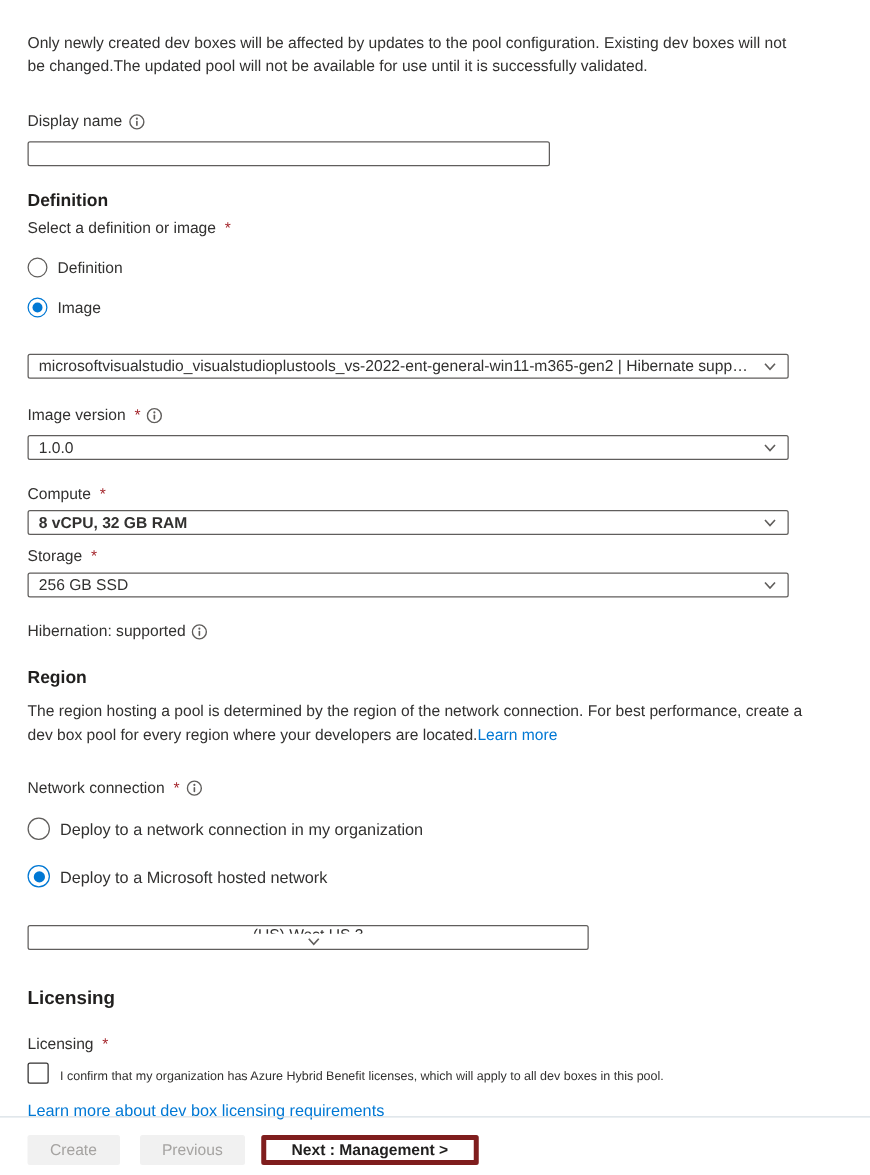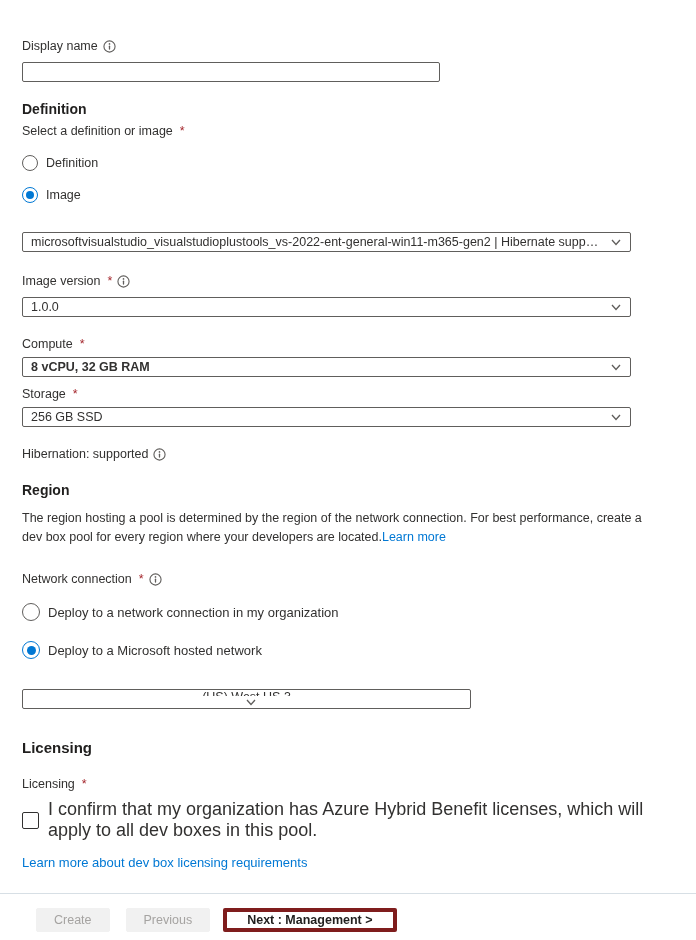--- a/index.html
+++ b/index.html
@@ -60,38 +60,39 @@
   .w-region { width: 449px; flex-direction: column; }
 
   .para { width: 636px; line-height: 19px; color: #323130; }
   .link { color: #0078d4; text-decoration: none; cursor: pointer; }
 
   .checkbox-row { display: flex; align-items: center; gap: 9px; cursor: pointer; }
   .checkbox { width: 17px; height: 17px; border: 1px solid #323130; border-radius: 2px;
               background: #fff; flex: 0 0 auto; }
 
   .footer-divider { position: absolute; left: 0; right: 0; top: 893px; border-top: 1px solid #d7dfe5; }
-  .footer { position: absolute; top: 908px; left: 36px; display: flex; gap: 16px; align-items: center; }
+  .footer { position: absolute; top: 908px; left: 22px; display: flex; gap: 16px; align-items: center; }
   .btn { font-family: "Liberation Sans", sans-serif; font-size: 12.5px; height: 24px;
          border-radius: 2px; cursor: pointer; }
   .btn.disabled { background: #f1f1f1; border: 1px solid #f1f1f1; color: #a5a3a1;
                   padding: 0 17px; cursor: default; }
   .btn.secondary { background: #ffffff; border: 4px solid #7f1d1d; color: #201f1e;
                    font-weight: bold; padding: 0 20px; margin-left: -3px; }
 
   .mt-27 { margin-top: 27px; }
 </style>
 </head>
 <body>
 
 <div class="page">
 
   
 
   
+  <div class="intro">Only newly created dev boxes will be affected by updates to the pool configuration. Existing dev boxes will not be changed.The updated pool will not be available for use until it is successfully validated.</div>
 
   
   <div class="field-label mt-27">
     <span>Display name</span>
     <span class="info-icon">
       <svg viewBox="0 0 14 14" width="13" height="13">
           <circle cx="7" cy="7" r="6" fill="none" stroke="#605e5c" stroke-width="1.2"></circle>
           <circle cx="7" cy="4.2" r="0.9" fill="#605e5c"></circle>
           <rect x="6.3" y="6" width="1.4" height="4.5" rx="0.7" fill="#605e5c"></rect>
         </svg>
@@ -222,21 +223,21 @@
         </svg>
     </span>
   </div>
 
   
   <div class="section-heading" style="margin-top:30px; font-size:15px;">Licensing</div>
   <div class="field-label" style="margin-top:21px;">
     <span>Licensing</span>
     <span class="required">*</span>
   </div>
-  <div class="checkbox-row" style="margin-top:8px; font-size:18px;">
+  <div class="checkbox-row" style="margin-top:8px; font-size:10px;align-items:flex-end;">
     <span class="checkbox"></span>
     <span>I confirm that my organization has Azure Hybrid Benefit licenses, which will apply to all dev boxes in this pool.</span>
   </div>
   <div style="margin-top:14px; font-size:13px;">
     <a class="link">Learn more about dev box licensing requirements</a>
   </div>
 
   
   <div class="footer-divider"></div>
   <div class="footer">

